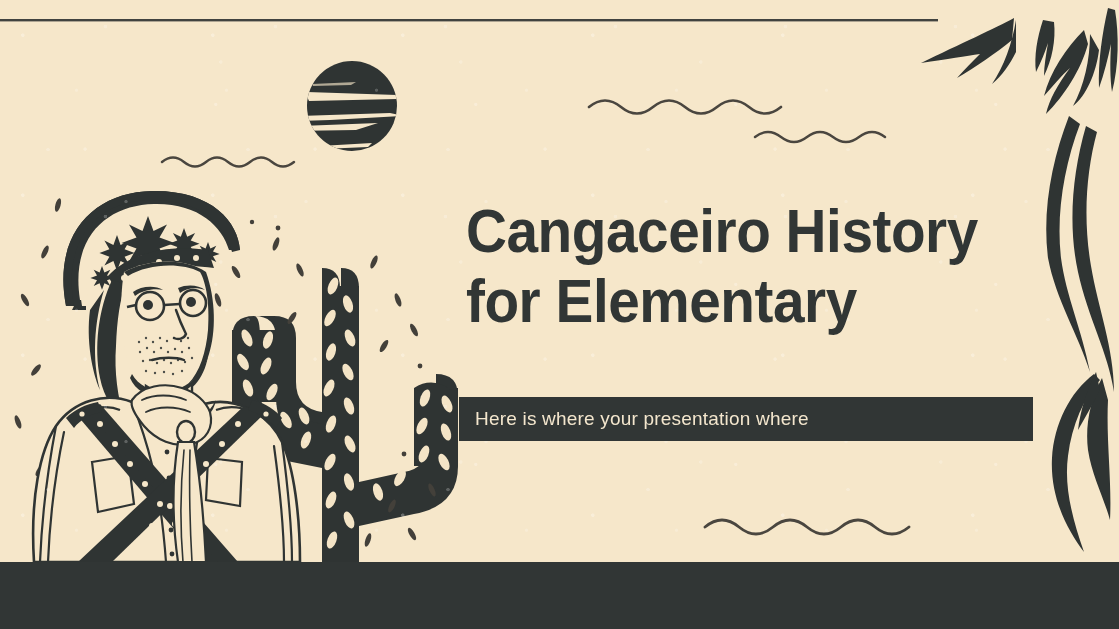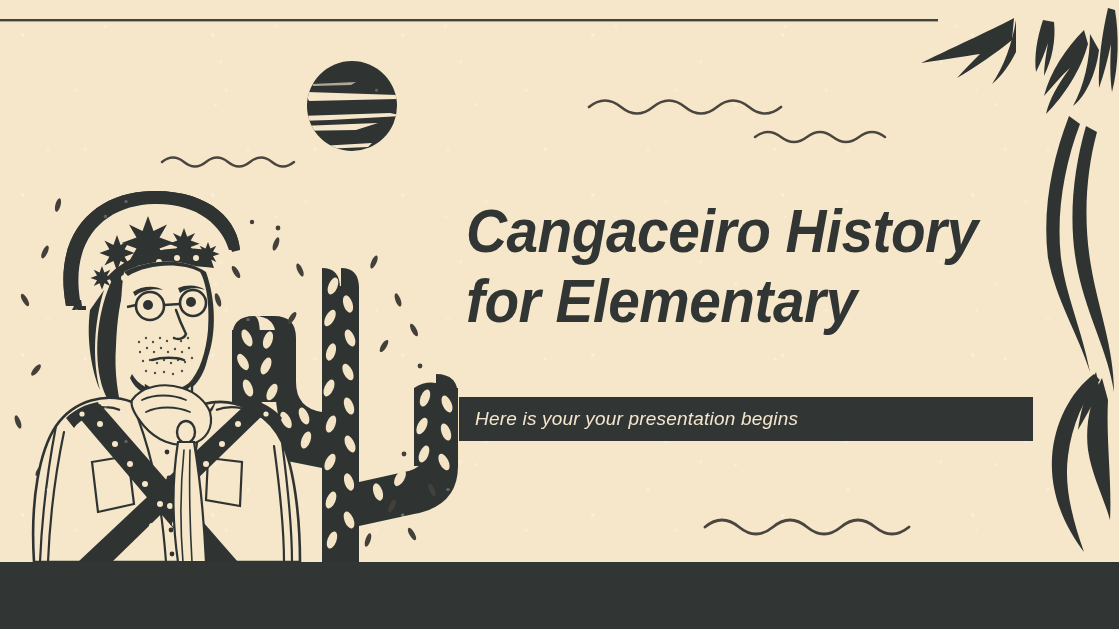--- a/index.html
+++ b/index.html
@@ -7,21 +7,20 @@
     padding: 0;
     background: #e9e9e9;
   }
   #slide {
     position: relative;
     width: 1119px;
     height: 629px;
     overflow: hidden;
     background: #f6e7ca;
     font-family: "Liberation Sans", sans-serif;
-    font-style: italic;
   }
   
   #grain {
     position: absolute;
     inset: 0;
     pointer-events: none;
     opacity: .5;
     background-image:
       radial-gradient(circle at 12% 22%, rgba(255,255,255,.55) 0 1.5px, transparent 2px),
       radial-gradient(circle at 37% 71%, rgba(255,255,255,.5) 0 1.4px, transparent 2px),
@@ -439,17 +438,17 @@
   </svg>
 
   <div id="grain"></div>
 
   <div id="title-block">
     <div class="title-line">Cangaceiro History</div>
     <div class="title-line">for Elementary</div>
   </div>
 
   <div id="subtitle-box">
-    <span id="subtitle-text">Here is your your presentation begins</span>
+    <span id="subtitle-text">Here is where your presentation where</span>
   </div>
 
   <div id="footer-bar"></div>
 </div>
 
 </body></html>

